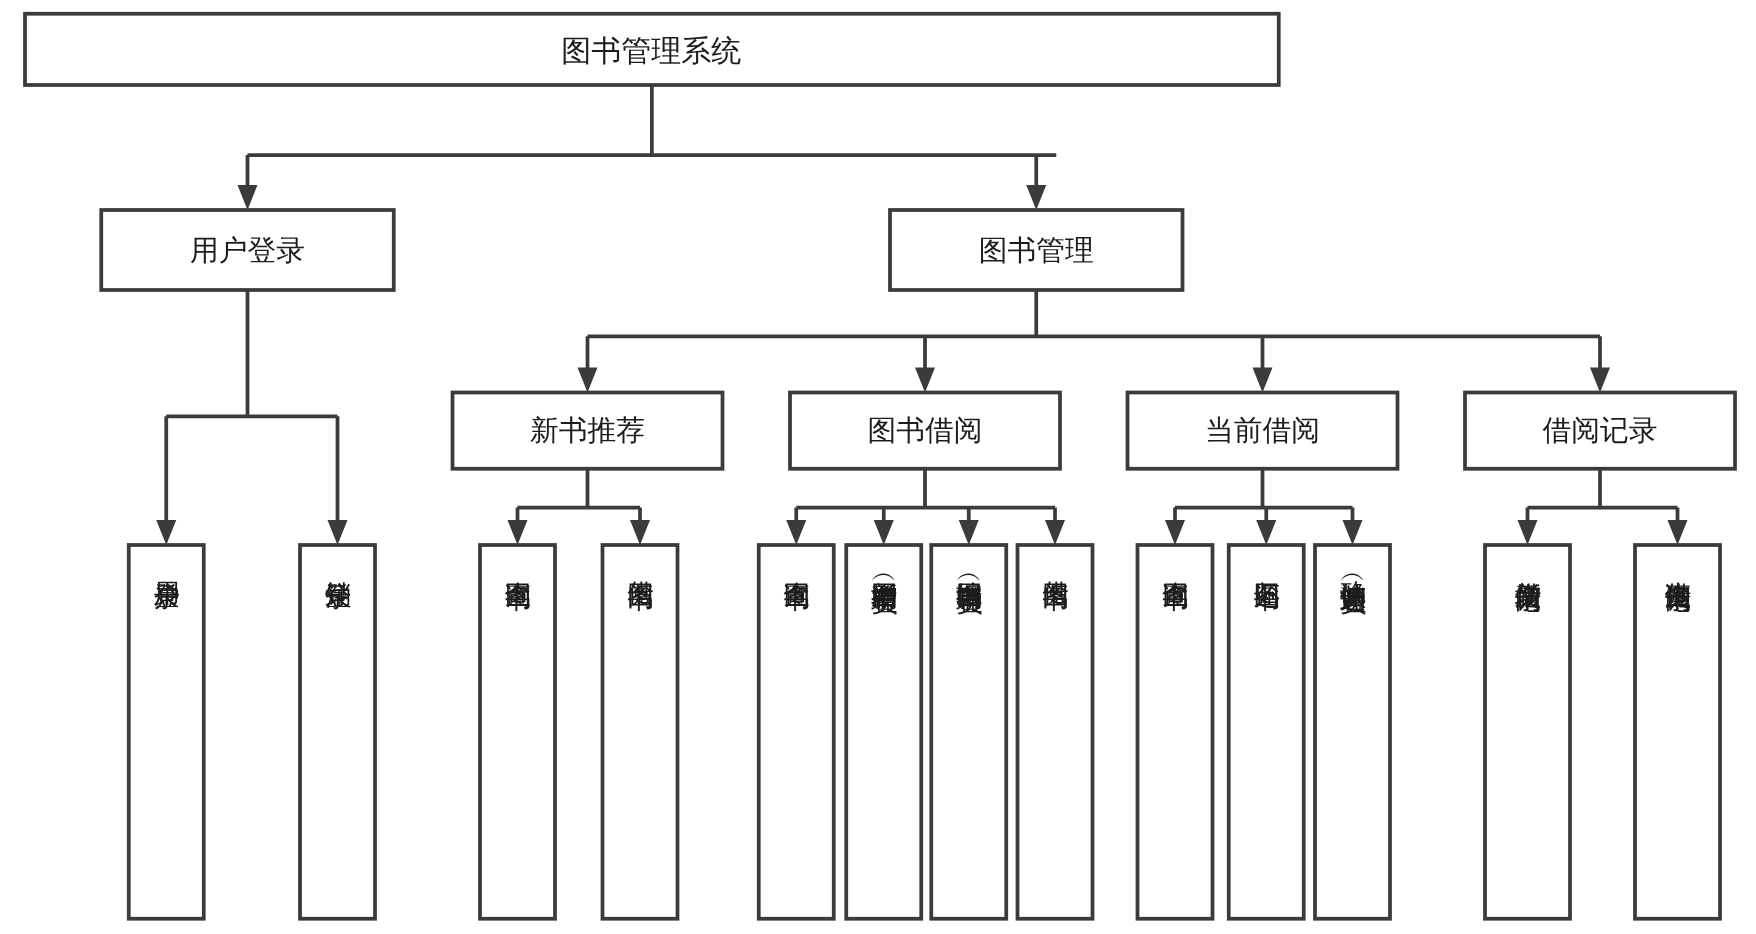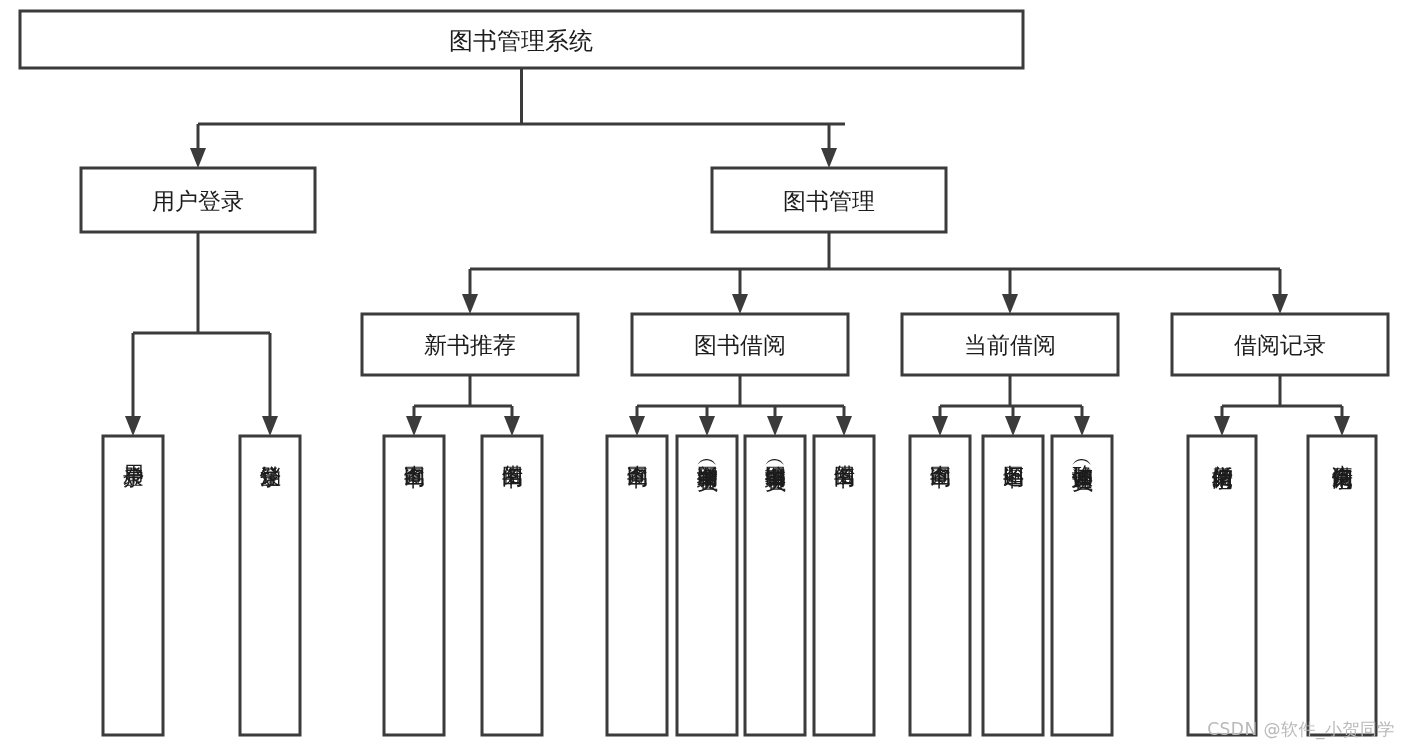--- a/index.html
+++ b/index.html
@@ -236,14 +236,13 @@
         <span class="leaf-label-v">确认归还（管理员）</span>
       </div>
       <div class="leaf-label-wrap" style="left: 1188px; top: 448px; width: 68px; height: 279px;">
         <span class="leaf-label-v">新增借阅记录</span>
       </div>
       <div class="leaf-label-wrap" style="left: 1308px; top: 448px; width: 68px; height: 279px;">
         <span class="leaf-label-v">查询借阅记录</span>
       </div>
     </div>
 
-  <div class="watermark">CSDN @软件_小贺同学</div>
 </div>
 
 </body></html>

